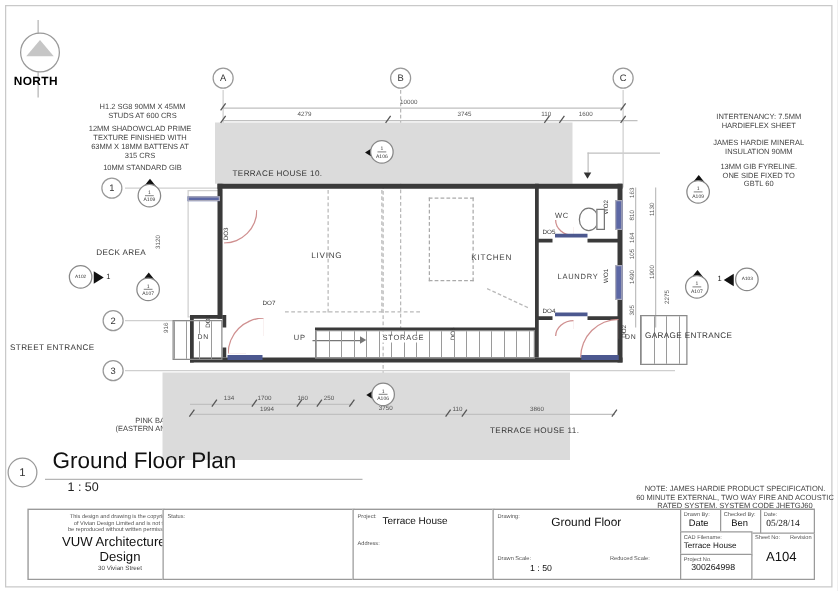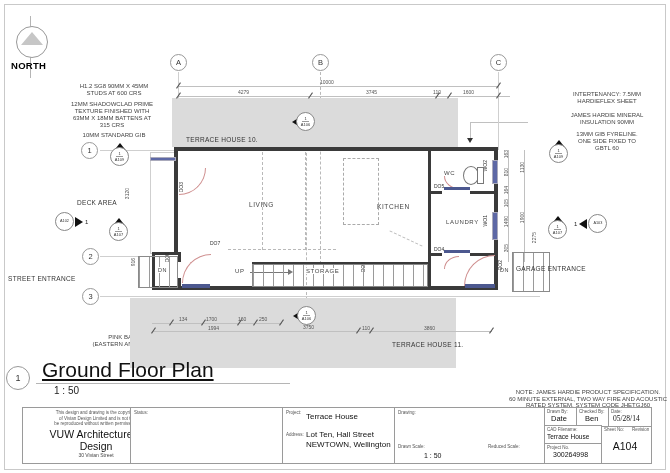--- a/index.html
+++ b/index.html
@@ -279,45 +279,44 @@
   <div class="dim v" style="left:503px;top:199px;">105</div>
   <div class="dim v" style="left:503px;top:216px;">1490</div>
   <div class="dim v" style="left:503px;top:244px;">305</div>
   <div class="dim v" style="left:519px;top:162px;">1130</div>
   <div class="dim v" style="left:519px;top:212px;">1900</div>
   <div class="dim v" style="left:531px;top:232px;">2275</div>
 
   <div class="bub" style="left:6px;top:366px;width:22px;height:22px;font-size:9px;">
       <span>1</span>
     </div>
-  <div class="abs" style="left:42px;top:358px;font-size:21px;color:#111;text-decoration:underline;">Ground Floor Plan</div>
+  <div class="abs" style="left:42px;top:358px;font-size:18px;color:#111;">Ground Floor Plan</div>
   <div class="abs" style="left:54px;top:385px;font-size:10px;color:#222;">1 : 50</div>
   <div class="thin" style="left:36px;top:383px;width:254px;height:1px;"></div>
 
   <div class="tb" style="left:22px;top:407px;width:628px;height:55px;"></div>
   <div class="tb" style="left:22px;top:407px;width:108px;height:55px;"></div>
   <div class="note" style="left:26px;top:410px;width:100px;font-size:4.5px;line-height:5.5px;color:#555;">This design and drawing is the copyright
 of Vivian Design Limited and is not to
 be reproduced without written permission.</div>
   <div class="note" style="left:24px;top:428px;width:104px;font-size:10.5px;line-height:12px;color:#111;">VUW Architecture &amp;
 Design</div>
   <div class="note" style="left:24px;top:452px;width:104px;font-size:5px;">30 Vivian Street</div>
 
   <div class="tb" style="left:130px;top:407px;width:152px;height:55px;"></div>
   <div class="tb-lab" style="left:134px;top:410px;">Status:</div>
 
   <div class="tb" style="left:282px;top:407px;width:112px;height:55px;"></div>
   <div class="tb-lab" style="left:286px;top:410px;">Project:</div>
   <div class="tb-val" style="left:306px;top:412px;">Terrace House</div>
   <div class="tb-lab" style="left:286px;top:432px;">Address:</div>
-  <div class="tb-val" style="left:306px;top:430px;white-space:pre-line;line-height:10px;">Lot Ten, Hall Street
-NEWTOWN, Wellington</div>
 
   <div class="tb" style="left:394px;top:407px;width:150px;height:55px;"></div>
   <div class="tb-lab" style="left:398px;top:410px;">Drawing:</div>
+  <div class="abs" style="left:394px;top:413px;width:150px;text-align:center;font-size:9.5px;color:#111;">Ground Floor</div>
   <div class="tb-lab" style="left:398px;top:444px;">Drawn Scale:</div>
   <div class="tb-val" style="left:424px;top:452px;font-size:7px;">1 : 50</div>
   <div class="tb-lab" style="left:488px;top:444px;">Reduced Scale:</div>
 
   <div class="tb" style="left:544px;top:407px;width:106px;height:55px;"></div>
   <div class="tb" style="left:544px;top:407px;width:32px;height:18px;"></div>
   <div class="tb" style="left:576px;top:407px;width:32px;height:18px;"></div>
   <div class="tb" style="left:608px;top:407px;width:42px;height:18px;"></div>
   <div class="tb-lab" style="left:547px;top:409px;">Drawn By:</div>
   <div class="tb-val" style="left:551px;top:414px;font-size:7.5px;">Date</div>

